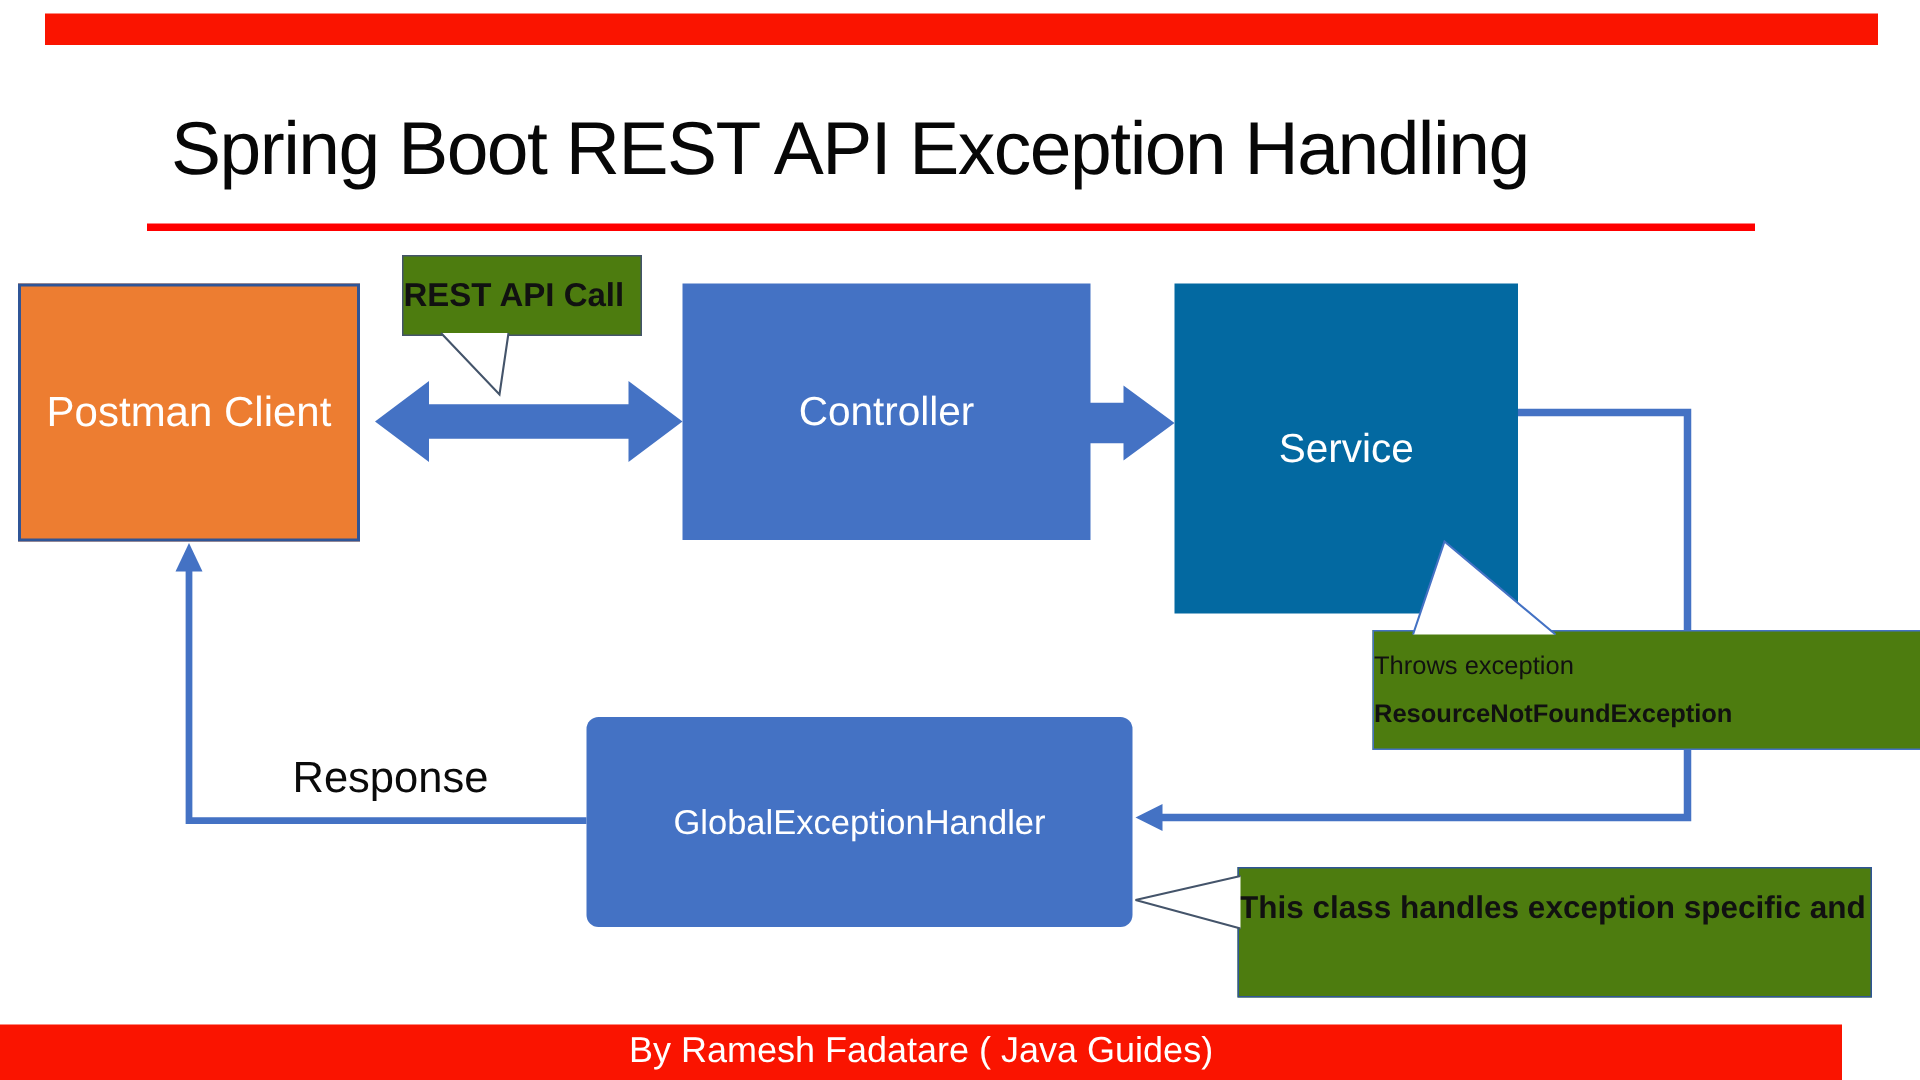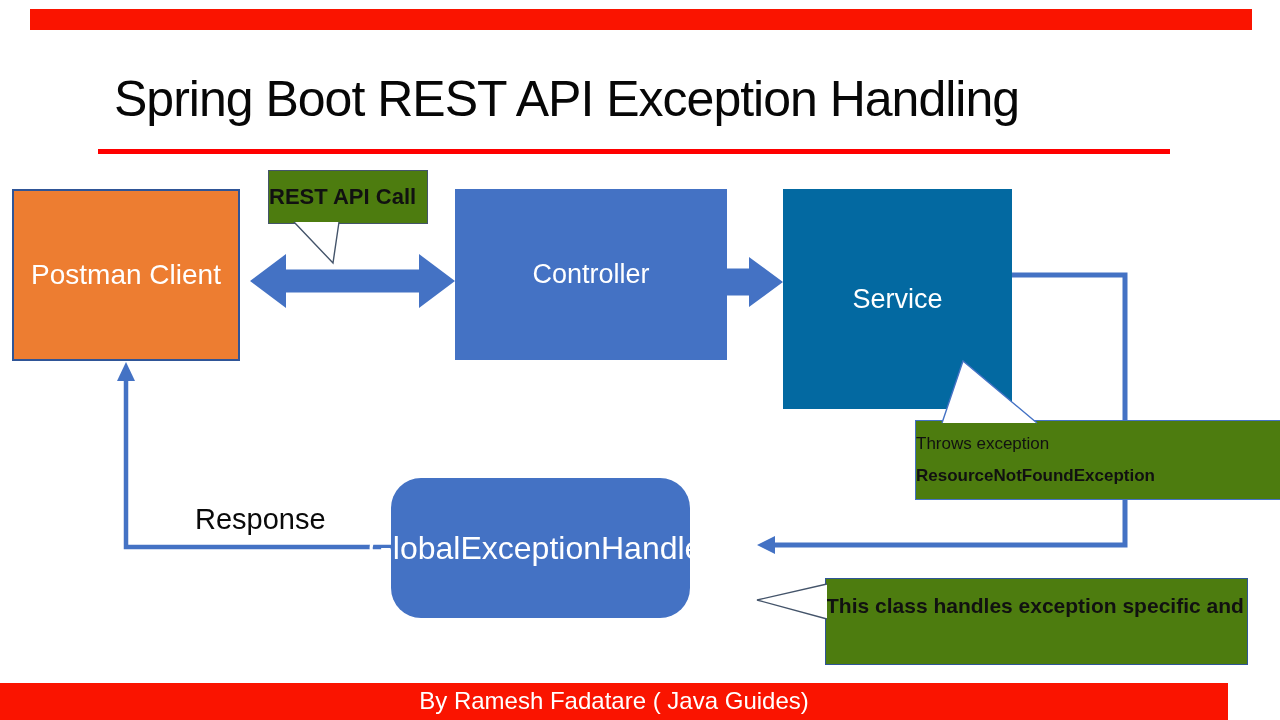--- a/index.html
+++ b/index.html
@@ -17,22 +17,22 @@
     font-size:50px;letter-spacing:-1px;color:#070707;white-space:nowrap;
   }
   .title-rule{position:absolute;left:98px;top:149px;width:1072px;height:5px;background:#ff0000;}
   
   .node{position:absolute;display:flex;align-items:center;justify-content:center;
         color:#ffffff;text-align:center;box-sizing:border-box;z-index:2;}
   .node-postman{left:12px;top:189px;width:228px;height:172px;background:#ed7d31;
                 border:2px solid #2f5597;font-size:28px;}
   .node-controller{left:455px;top:189px;width:272px;height:171px;background:#4472c4;font-size:27px;}
   .node-service{left:783px;top:189px;width:229px;height:220px;background:#0369a1;font-size:27px;}
-  .node-handler{left:391px;top:478px;width:299px;height:140px;background:#4472c4;
-                border-radius:30px;font-size:32px;}
+  .node-handler{left:391px;top:478px;width:364px;height:140px;background:#4472c4;
+                border-radius:8px;font-size:23px;}
   
   .callout{position:absolute;background:#4d7c0f;box-sizing:border-box;text-align:left;
            color:#111111;z-index:2;}
   .callout-rest{left:268px;top:170px;width:160px;height:54px;border:1.5px solid #44546a;
                 font-weight:bold;font-size:22px;line-height:52px;}
   .callout-throws{left:873px;top:420px;width:395px;height:80px;border:1.5px solid #4472c4;
                   font-size:17px;padding-top:7px;line-height:32px;margin-left:42px;}
   .callout-throws .b{font-weight:bold;}
   .callout-handles{left:825px;top:578px;width:423px;height:87px;border:1.5px solid #2f5597;
                    font-weight:bold;font-size:21px;padding-top:11px;line-height:31px;}

